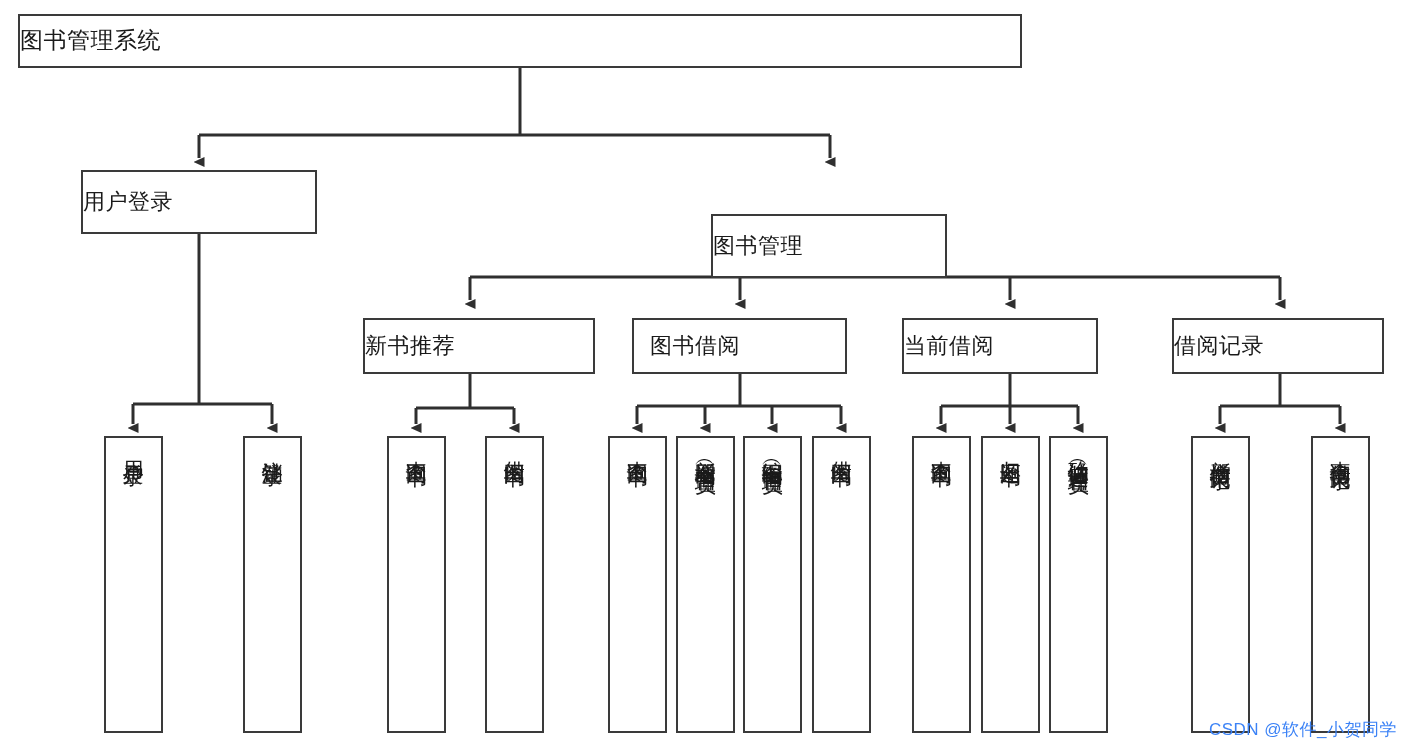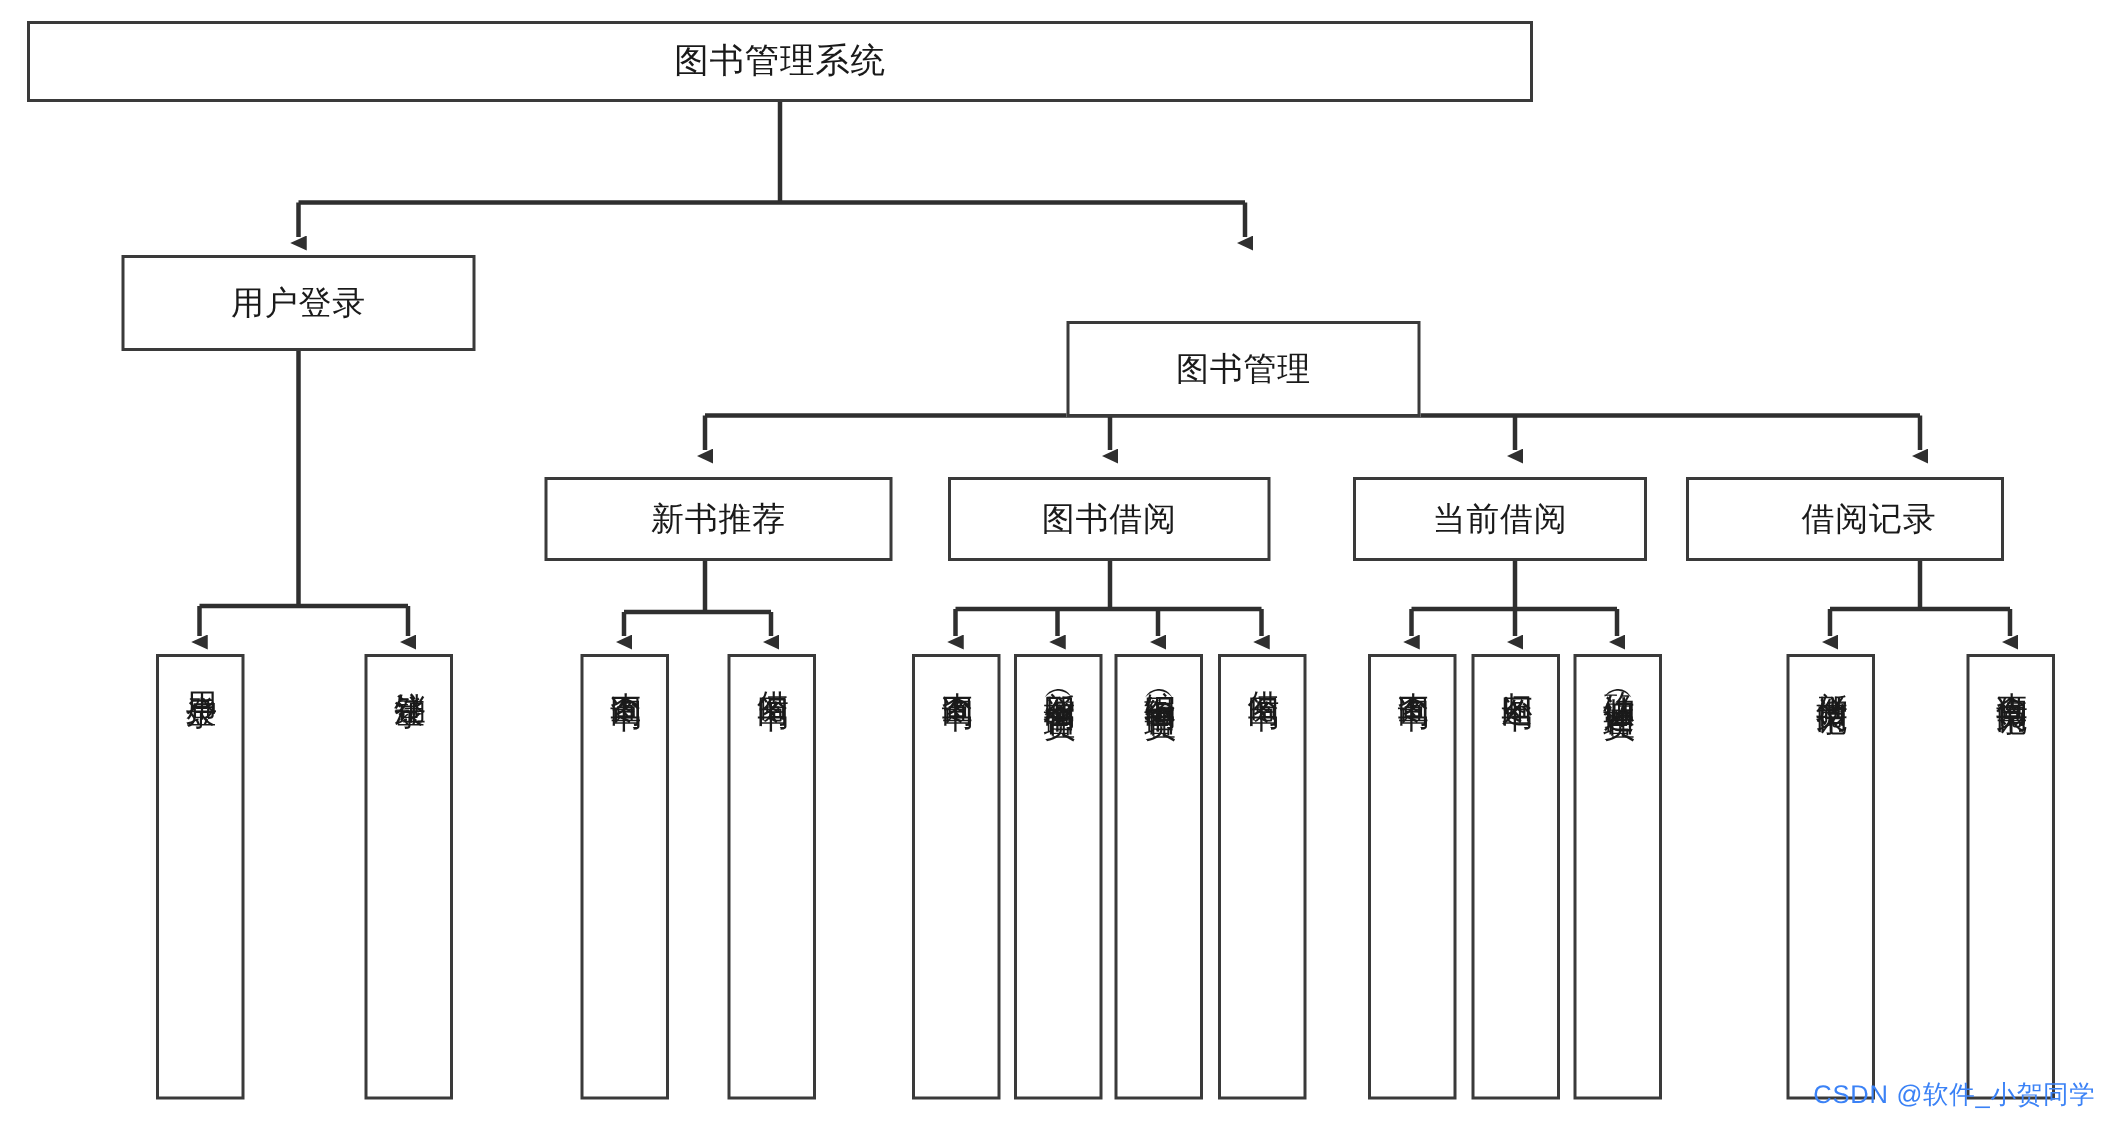--- a/index.html
+++ b/index.html
@@ -25,21 +25,21 @@
     height: 747px;
     pointer-events: none;
   }
   .node {
     position: absolute;
     box-sizing: border-box;
     border: 2.5px solid #3a3a3a;
     background: #ffffff;
     display: flex;
     align-items: center;
-    justify-content: center;
+    justify-content: flex-start;
     color: #1a1a1a;
     z-index: 2;
   }
   .node .label {
     display: block;
     text-align: center;
     line-height: 1.18;
     letter-spacing: 0.5px;
   }
   
@@ -136,29 +136,29 @@
   </div>
 
   <div class="node branch" style="left:711px; top:170px; width:236px; height:64px;margin-top:44px;">
     <span class="label">图书管理</span>
   </div>
 
   <div class="node branch" style="left:363px; top:318px; width:232px; height:56px;">
     <span class="label">新书推荐</span>
   </div>
 
-  <div class="node branch" style="left:632px; top:318px; width:215px; height:56px;">
+  <div class="node branch" style="left:632px; top:318px; width:215px; height:56px;padding-left:16px;">
     <span class="label">图书借阅</span>
   </div>
 
   <div class="node branch" style="left:902px; top:318px; width:196px; height:56px;">
     <span class="label">当前借阅</span>
   </div>
 
-  <div class="node branch" style="left:1124px; top:318px; width:212px; height:56px;padding-left:32px;">
+  <div class="node branch" style="left:1172px; top:318px; width:212px; height:56px;">
     <span class="label">借阅记录</span>
   </div>
 
   <div class="node leaf" style="left:104px; top:436px; width:59px; height:297px;">
     <span class="label">用户登录</span>
   </div>
 
   <div class="node leaf" style="left:243px; top:436px; width:59px; height:297px;">
     <span class="label">注销登录</span>
   </div>

